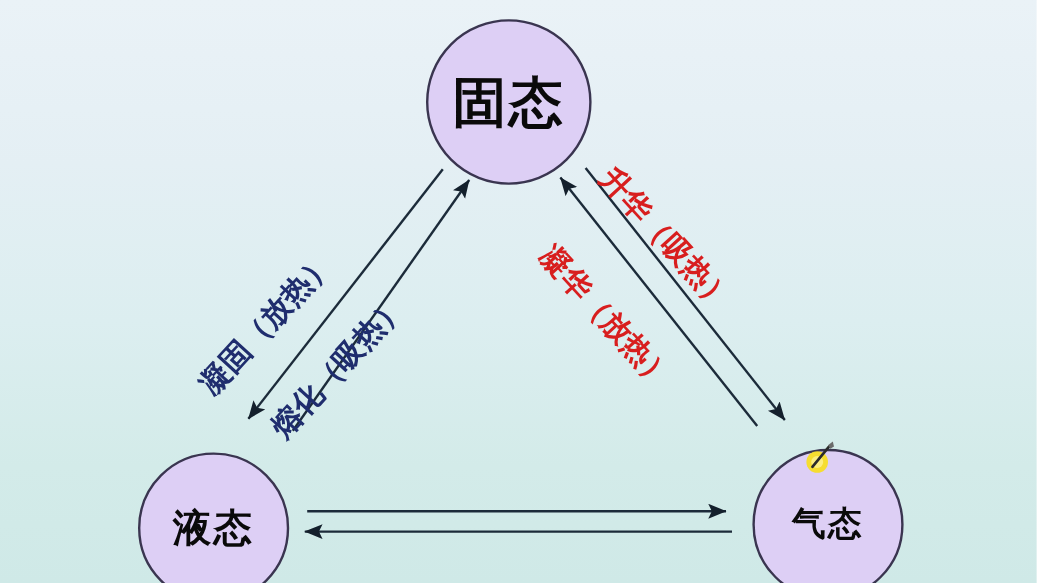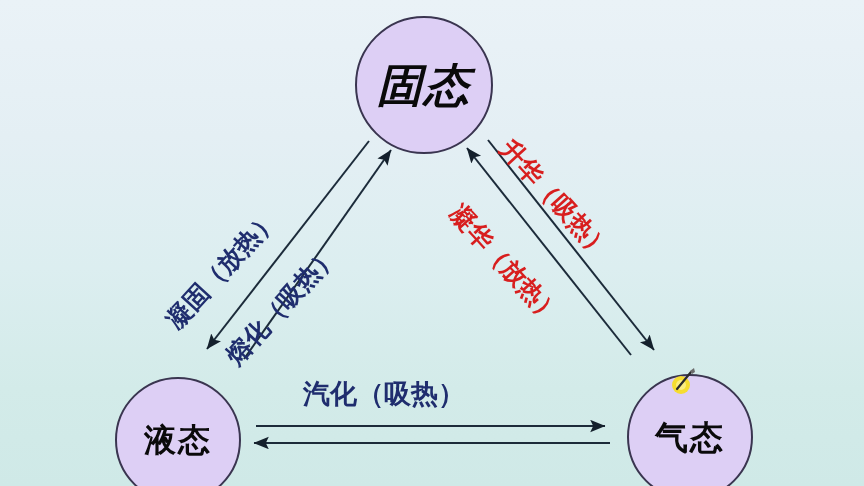--- a/index.html
+++ b/index.html
@@ -44,37 +44,36 @@
     color: #0a0a0a;
     letter-spacing: 2px;
     line-height: 1;
     white-space: nowrap;
   }
   #node-solid {
     left: 355px;
     top: 16px;
     width: 138px;
     height: 138px;
-    font-style: italic;
   }
   #node-solid .node-label { font-size: 45px; }
   #node-liquid {
     left: 115px;
     top: 377px;
     width: 126px;
     height: 126px;
   }
   #node-liquid .node-label { font-size: 32px; }
   #node-gas {
     left: 627px;
     top: 374px;
     width: 126px;
     height: 126px;
   }
-  #node-gas .node-label { font-size: 33px; }
+  #node-gas .node-label { font-size: 28px; }
 
   
   .edge-label {
     position: absolute;
     white-space: nowrap;
     font-family: "DejaVu Serif", serif;
     font-weight: 700;
     font-size: 25px;
     line-height: 1;
     transform-origin: 0 50%;
@@ -164,21 +163,20 @@
   </div>
 
   <div class="edge-label lbl-blue" id="label-ninggu">凝固（放热）</div>
 
   <div class="edge-label lbl-blue" id="label-ronghua">熔化（吸热）</div>
 
   <div class="edge-label lbl-red" id="label-shenghua">升华（吸热）</div>
 
   <div class="edge-label lbl-red" id="label-ninghua">凝华（放热）</div>
 
-  <div class="edge-label lbl-blue" id="label-qihua">汽化（吸热）</div>
 
 
   <svg id="pointer-artifact" viewBox="0 0 34 34">
     <circle cx="15" cy="20" r="9" fill="#f7dd25" opacity="0.95"></circle>
     <circle cx="15" cy="20" r="5" fill="#fdf08a" opacity="0.9"></circle>
     <path d="M11 24 L25 7" stroke="#2b2b2b" stroke-width="2.2" stroke-linecap="round"></path>
     <path d="M24 6 L28 3 L29 7 L26 9 Z" fill="#6b6b6b"></path>
   </svg>
 
 </div>

